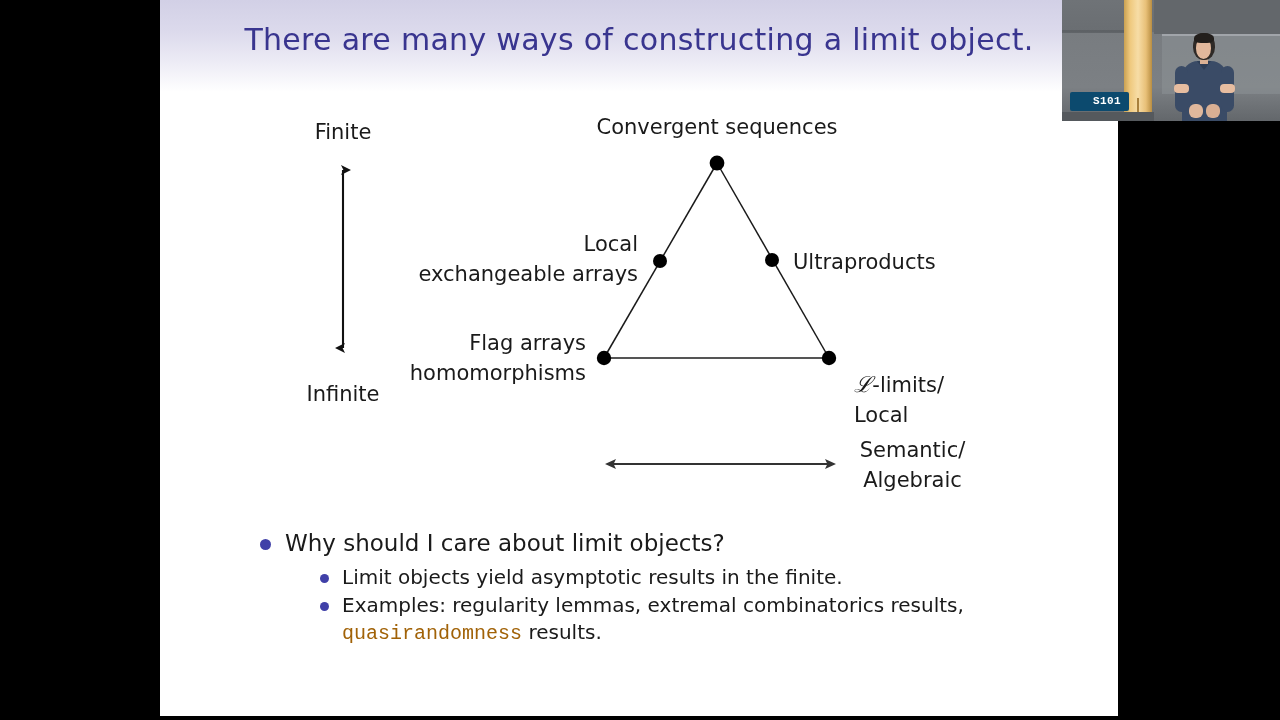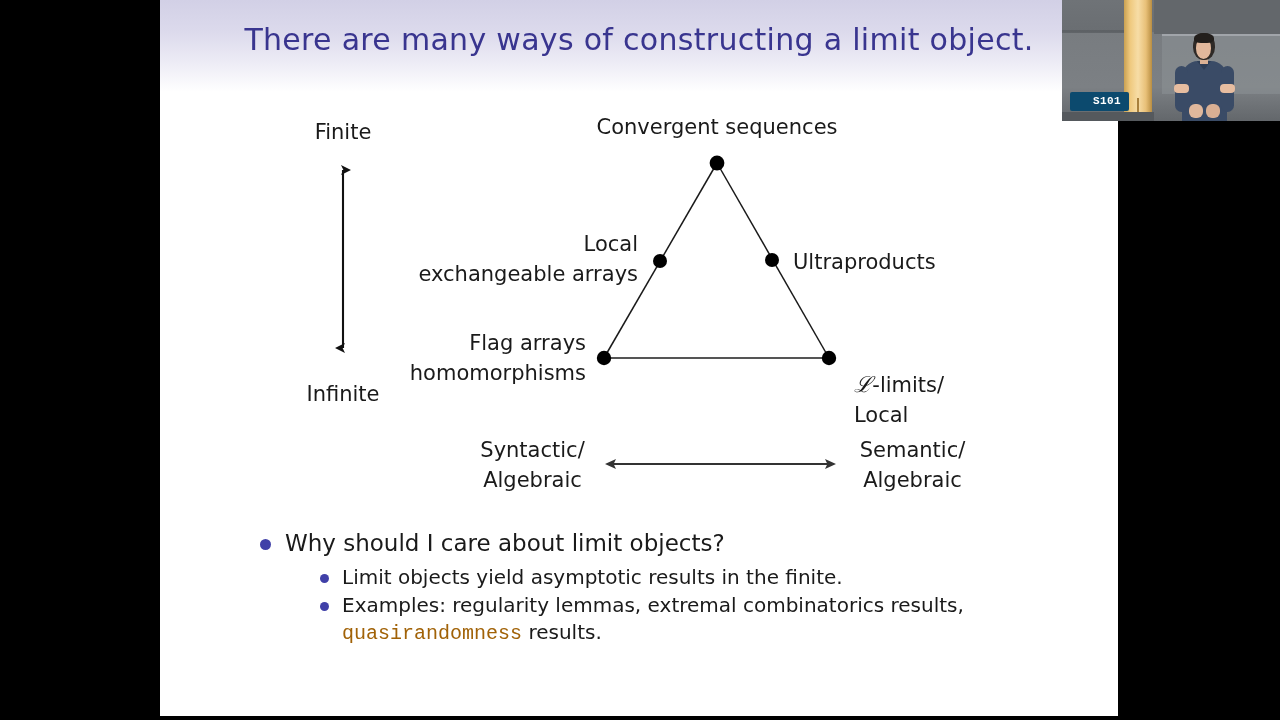--- a/index.html
+++ b/index.html
@@ -360,24 +360,20 @@
       <div class="dlabel right" style="left:168px; top:329px; width:258px;">
         <div>Flag arrays</div>
         <div>homomorphisms</div>
       </div>
 
       <div class="dlabel left" style="left:694px; top:333px;margin-top:36px;">
         <div><span class="calL">ℒ</span><span>-limits/</span></div>
         <div>Local</div>
       </div>
 
-      <div class="dlabel center" style="left:300px; top:436px; width:145px;">
-        <div>Syntactic/</div>
-        <div>Algebraic</div>
-      </div>
 
       <div class="dlabel center" style="left:680px; top:436px; width:145px;">
         <div>Semantic/</div>
         <div>Algebraic</div>
       </div>
     </div>
 
     <div id="bullets">
 
       <div class="bullet-row b1">

